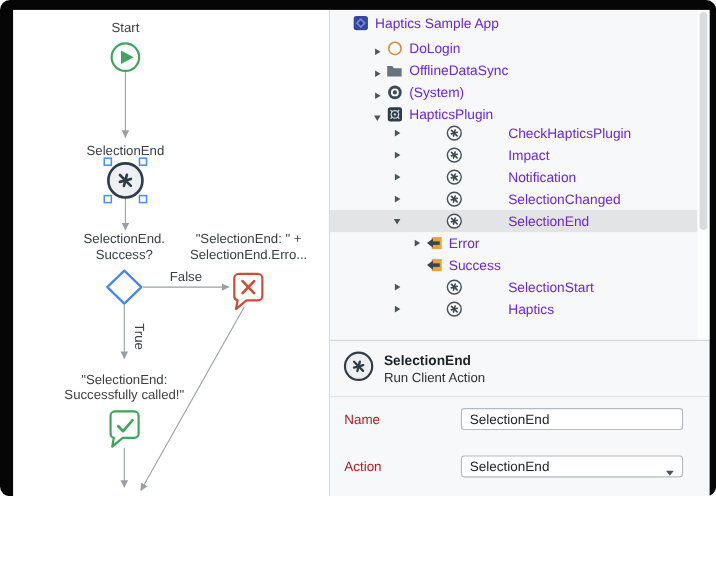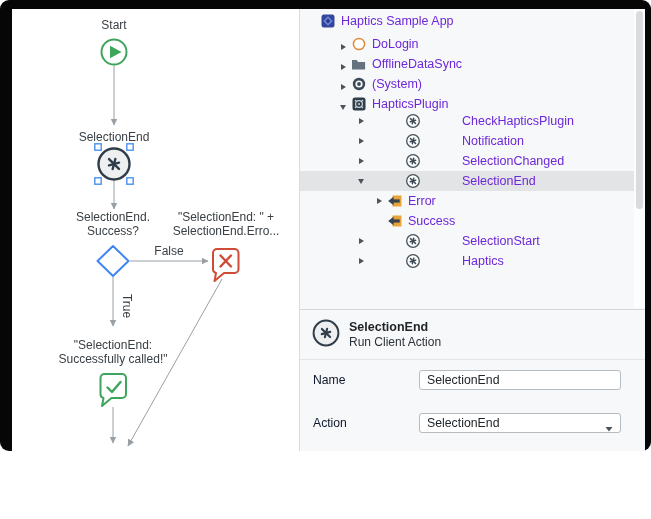--- a/index.html
+++ b/index.html
@@ -20,21 +20,21 @@
   .ind0{padding-left:19px;} .ind1{padding-left:18px;} .ind2{padding-left:36px;align-items:flex-end;} .ind3{padding-left:54px;gap:36px;} .ind4{padding-left:72px;}
   .scroll-track{position:absolute;right:0;top:0;width:11px;height:299px;background:#fcfdfd;}
   .scroll-thumb{position:absolute;left:2px;top:2px;width:7px;height:198px;background:#d9dcde;border-radius:4px;}
   
   .props-header{display:flex;align-items:center;padding:9px 12px 8px 12px;border-bottom:1px solid #e2e4e6;}
   .props-hdr-text{margin-left:9px;line-height:1.3;}
   .props-title{font-weight:bold;font-size:12.5px;color:#1d2327;}
   .props-sub{font-size:12px;color:#2c3237;text-align:right;}
   .field-row{display:flex;align-items:center;margin-top:23px;}
   .field-row.first{margin-top:10px;}
-  .field-label{width:119px;padding-left:13px;font-size:12.2px;color:#0f172a;flex:none;}
+  .field-label{width:119px;padding-left:13px;font-size:12.2px;color:#b91c1c;flex:none;}
   .text-input{width:202px;height:20px;border:1px solid #b6bbc0;border-radius:3px;background:#fff;font-family:"Liberation Sans",sans-serif;font-size:12.3px;color:#20262b;padding:1px 7px;outline:none;}
   .dropdown{position:relative;width:202px;height:20px;border:1px solid #b6bbc0;border-radius:3px;background:#fff;font-size:12.3px;color:#20262b;display:flex;align-items:center;padding-left:7px;}
   .dd-caret{position:absolute;right:7px;top:7px;}
 </style>
 </head>
 <body>
 
 <div class="frame">
 <div class="content">
 
@@ -199,20 +199,38 @@
                 <g transform="translate(8,8) rotate(45)" stroke="#3d4954" stroke-width="1.5" stroke-linecap="round">
                   <line x1="-3.6" y1="0" x2="3.6" y2="0"></line>
                   <line x1="-1.4" y1="-2.4" x2="1.4" y2="2.4"></line>
                   <line x1="1.4" y1="-2.4" x2="-1.4" y2="2.4"></line>
                 </g>
               </svg>
         </span>
         <span class="tlabel">CheckHapticsPlugin</span>
       </div>
 
+      <div class="trow ind3">
+        <span class="tw">
+              <svg width="8" height="8">
+                <path d="M2,1 L7,4 L2,7 Z" fill="#4b545c"></path>
+              </svg>
+            </span>
+        <span class="ticon">
+          <svg width="16" height="16">
+                <circle cx="8" cy="8" r="6.3" fill="#fbfcfc" stroke="#47525c" stroke-width="1.3"></circle>
+                <g transform="translate(8,8) rotate(45)" stroke="#3d4954" stroke-width="1.5" stroke-linecap="round">
+                  <line x1="-3.6" y1="0" x2="3.6" y2="0"></line>
+                  <line x1="-1.4" y1="-2.4" x2="1.4" y2="2.4"></line>
+                  <line x1="1.4" y1="-2.4" x2="-1.4" y2="2.4"></line>
+                </g>
+              </svg>
+        </span>
+        <span class="tlabel">Impact</span>
+      </div>
 
       <div class="trow ind3">
         <span class="tw">
               <svg width="8" height="8">
                 <path d="M2,1 L7,4 L2,7 Z" fill="#4b545c"></path>
               </svg>
             </span>
         <span class="ticon">
           <svg width="16" height="16">
                 <circle cx="8" cy="8" r="6.3" fill="#fbfcfc" stroke="#47525c" stroke-width="1.3"></circle>

